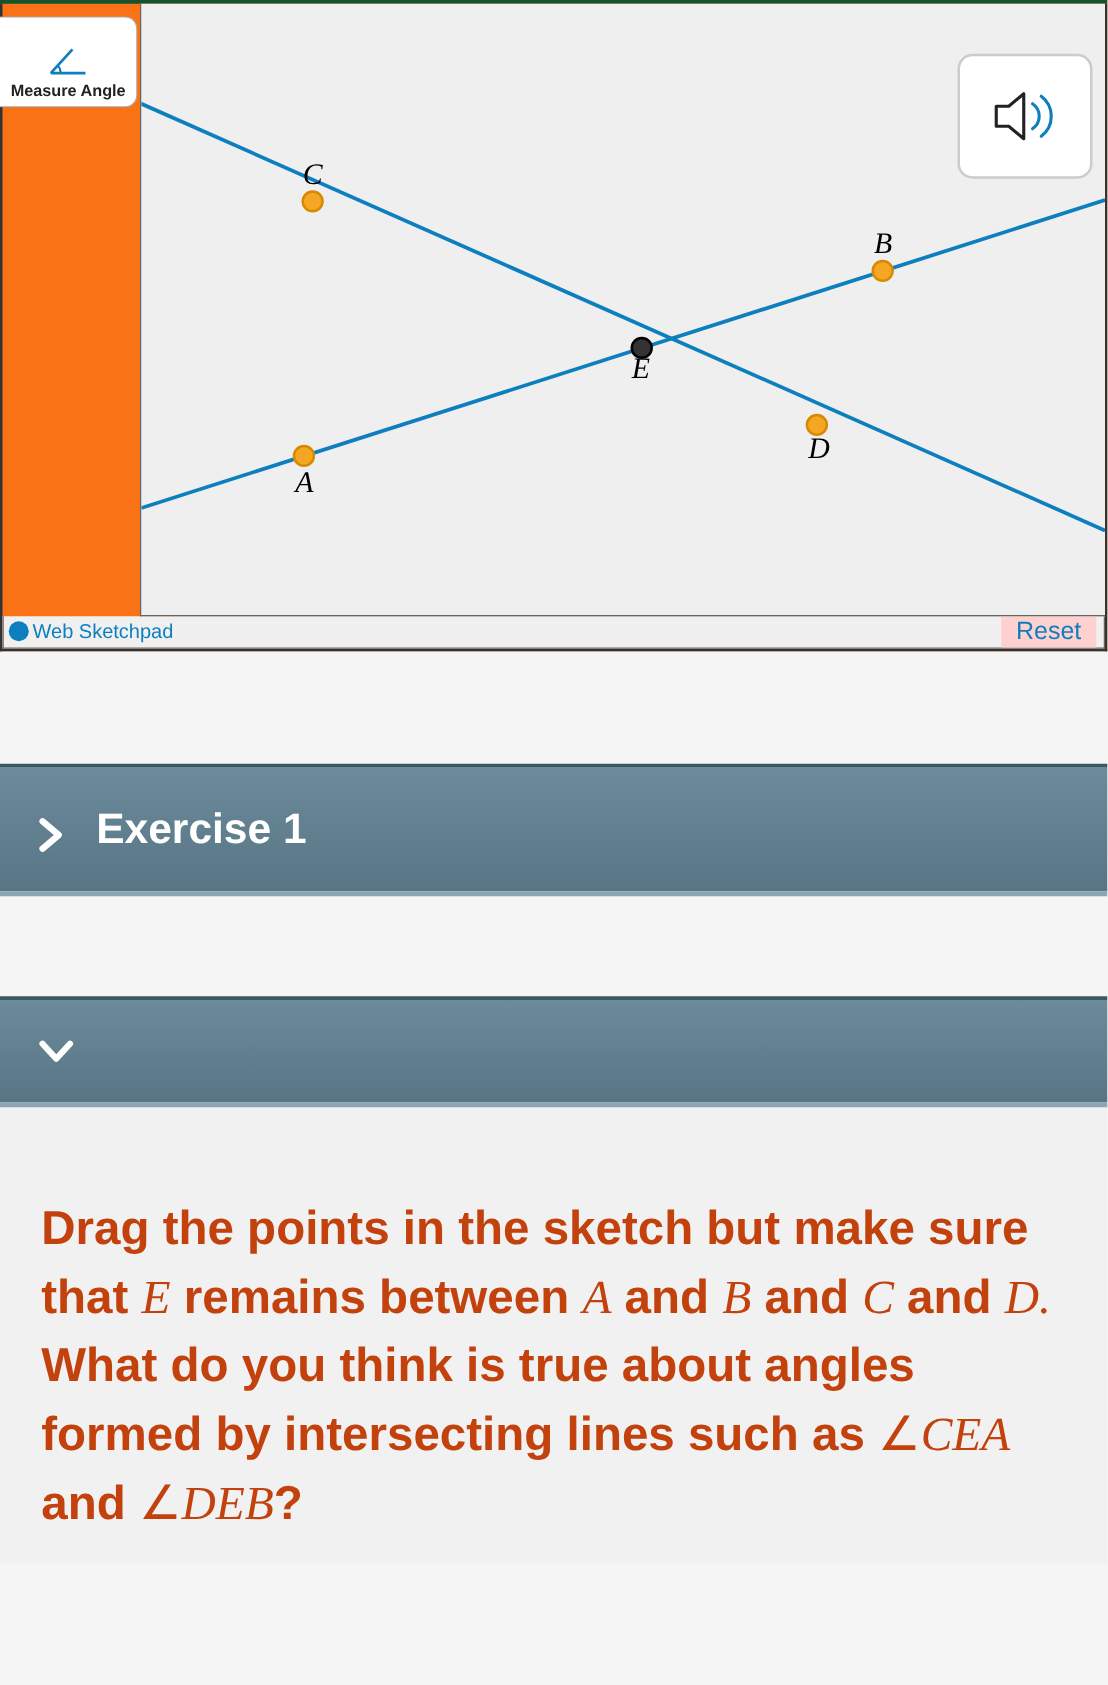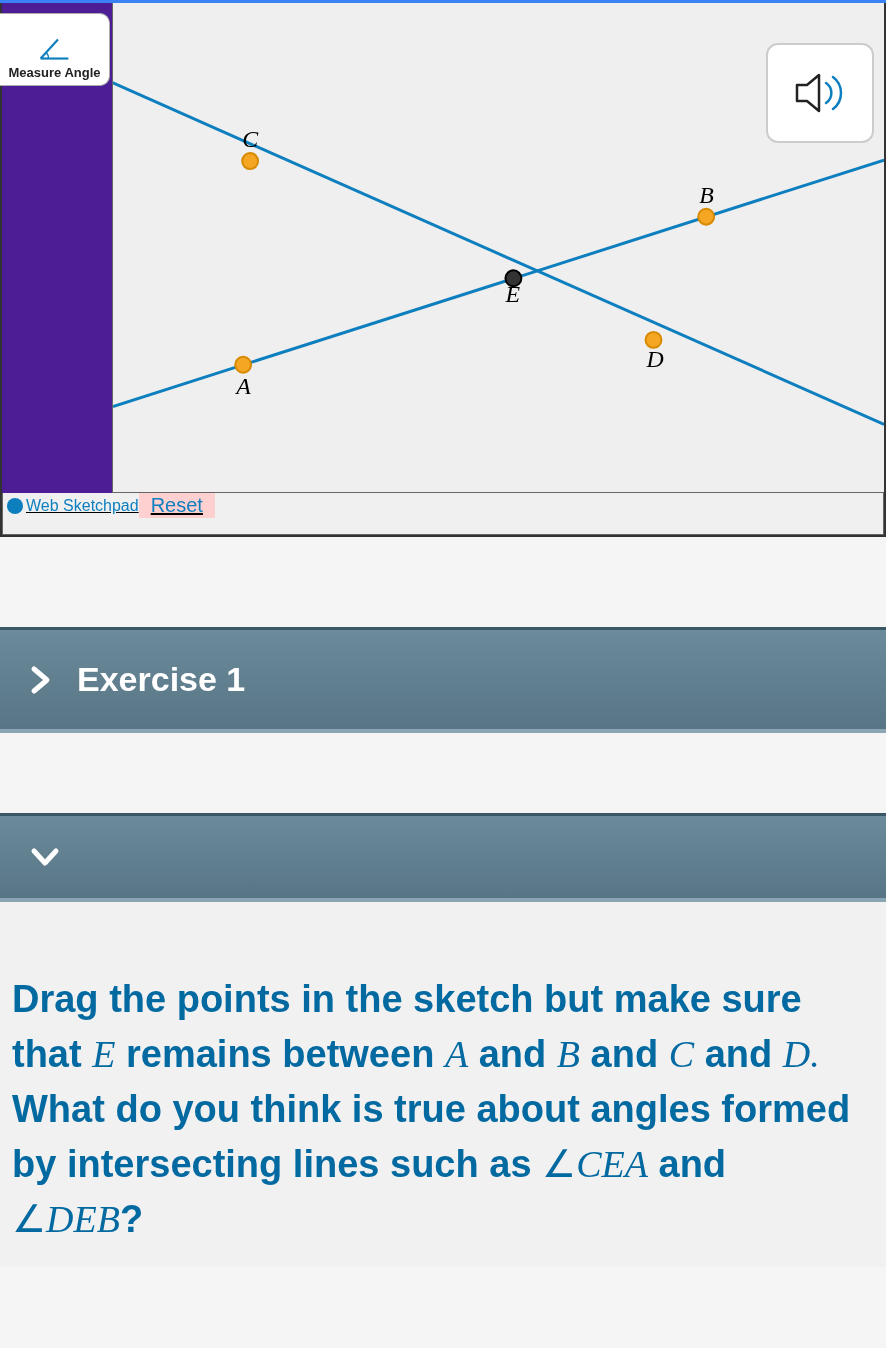--- a/index.html
+++ b/index.html
@@ -4,23 +4,22 @@
   <style>
     * { box-sizing: border-box; margin: 0; padding: 0; }
     body {
       font-family: -apple-system, BlinkMacSystemFont, "Segoe UI", Arial, sans-serif;
       background: #f5f5f5;
       width: 886px;
     }
     .sketch-container {
       position: relative;
       width: 100%;
-      background: #4c1d95;
-      border-top: 3px solid #3b82f6;
-      text-decoration: underline;
+      background: #f97316;
+      border-top: 3px solid #14532d;
     }
     .tool-button {
       position: absolute;
       top: 10px;
       left: 0;
       width: 110px;
       height: 73px;
       background: #fff;
       border: 1px solid #aaa;
       border-left: none;
@@ -88,23 +87,23 @@
       border: 2px solid #ccc;
       border-radius: 12px;
       display: flex;
       align-items: center;
       justify-content: center;
       cursor: pointer;
       z-index: 5;
     }
     .footer-bar {
       display: flex;
-      justify-content: flex-start;
-      align-items: center;
-      padding: 0 0 16px 0;
+      justify-content: space-between;
+      align-items: center;
+      padding: 0 0 0 0;
       background: #f0f0f0;
       border: 1px solid #666;
       border-top: none;
     }
     .footer-bar .wsp-link {
       color: #0d7fbf;
       font-size: 16px;
       font-weight: 500;
       padding-left: 4px;
     }
@@ -135,36 +134,36 @@
       padding: 0;
     }
     .exercise-header {
       background: #5a7a8c;
       background: linear-gradient(to bottom, #6b8a9a, #577585);
       color: #fff;
       font-size: 34px;
       font-weight: 700;
       padding: 30px 30px;
       display: flex;
-      align-items: center;
+      align-items: flex-end;
       cursor: pointer;
       border-top: 3px solid #3a5768;
       border-bottom: 4px solid #8aa5b3;
     }
     .exercise-header .chevron {
       margin-right: 25px;
       display: flex;
       align-items: center;
     }
     .exercise-content {
-      padding: 70px 20px 20px 12px;
+      padding: 70px 20px 20px 33px;
       font-size: 38px;
       font-weight: 700;
       line-height: 1.45;
-      color: #0369a1;
+      color: #c2410c;
       background: #f1f1f1;
     }
     .exercise-content .ital {
       font-style: italic;
       font-weight: 500;
       font-family: Georgia, serif;
     }
     .exercise-content .math {
       font-family: "Cambria Math", Georgia, serif;
       font-style: italic;

